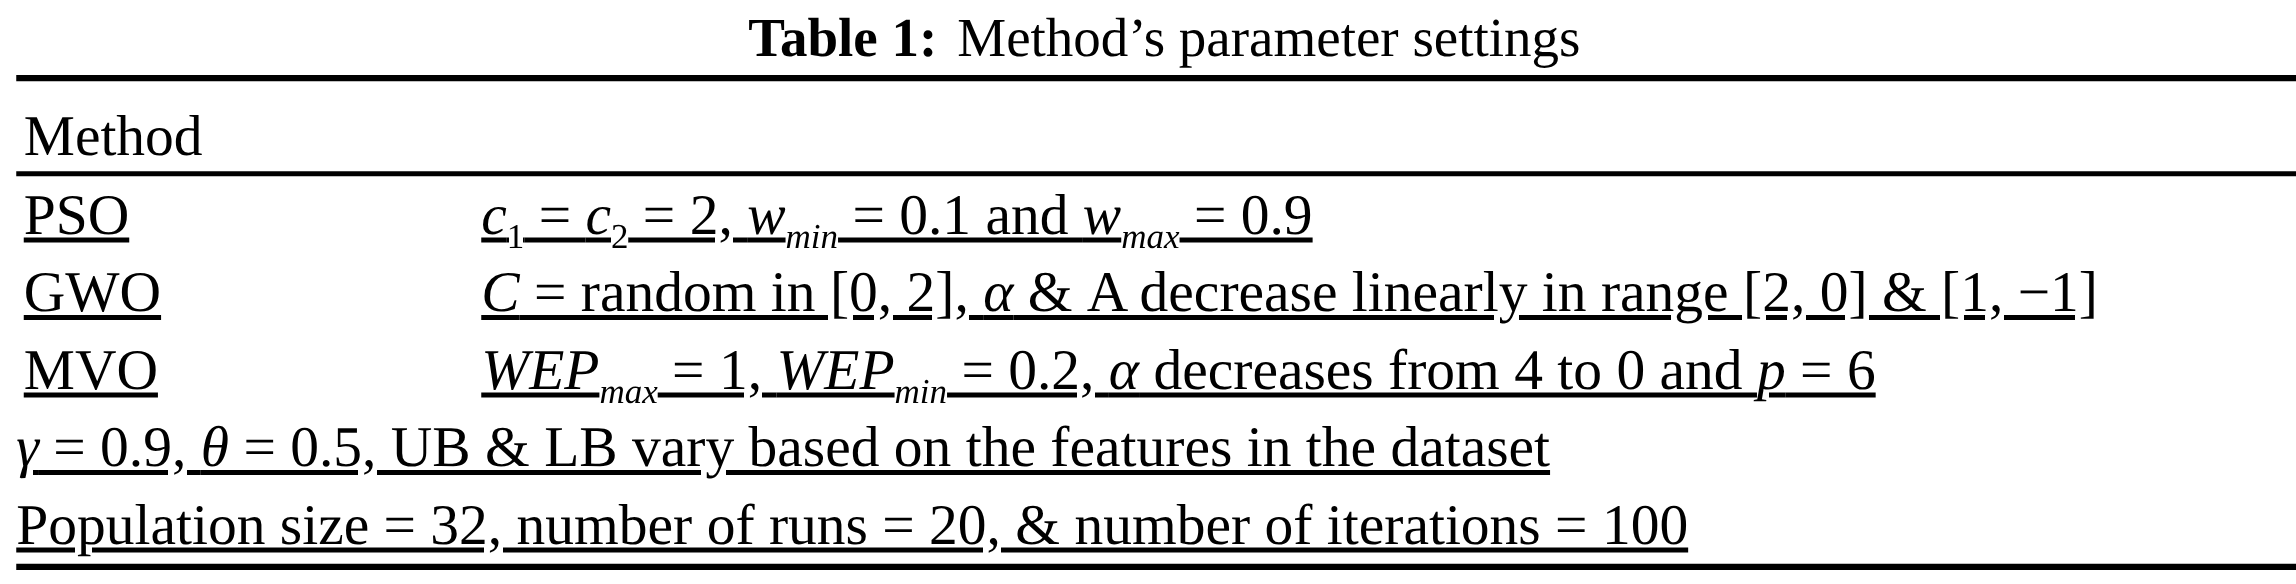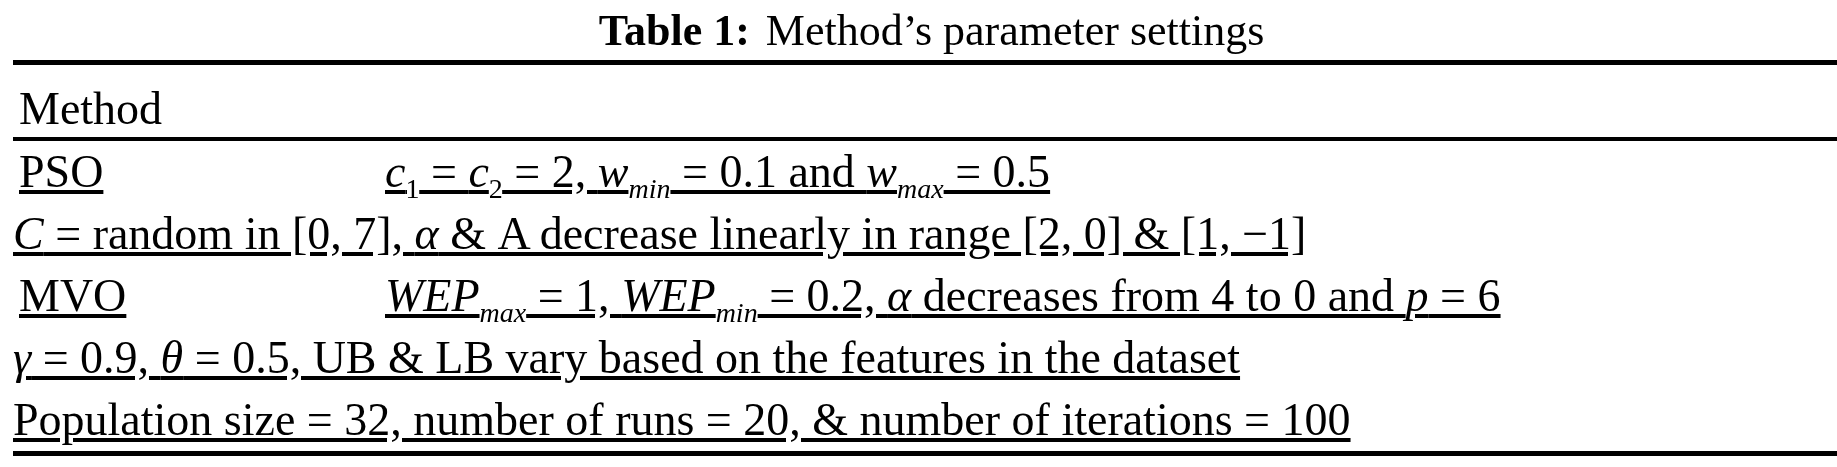--- a/index.html
+++ b/index.html
@@ -65,25 +65,26 @@
 
   <div class="header-row">
     <div class="col-method">Method</div>
   </div>
 
   <div class="rule rule-mid"></div>
 
   <div class="tbody" id="tbody">
   <div class="body-row">
     <div class="col-method method-cell">PSO</div>
-    <div class="col-params params-cell"><span class="it">c</span><span class="sub">1</span><span> = </span><span class="it">c</span><span class="sub">2</span><span> = 2, </span><span class="it">w</span><span class="sub it">min</span><span> = 0.1 and </span><span class="it">w</span><span class="sub it">max</span><span> = 0.5</span></div>
+    <div class="col-params params-cell"><span class="it">c</span><span class="sub">1</span><span> = </span><span class="it">c</span><span class="sub">2</span><span> = 2, </span><span class="it">w</span><span class="sub it">min</span><span> = 0.1 and </span><span class="it">w</span><span class="sub it">max</span><span> = 0.9</span></div>
   </div>
 
   <div class="body-row">
-    <div class="col-params params-cell"><span class="it">C</span><span> = random in [0, 7], </span><span class="it">α</span><span> &amp; A decrease linearly in range [2, 0] &amp; [1, −1]</span></div>
+    <div class="col-method method-cell">GWO</div>
+    <div class="col-params params-cell"><span class="it">C</span><span> = random in [0, 2], </span><span class="it">α</span><span> &amp; A decrease linearly in range [2, 0] &amp; [1, −1]</span></div>
   </div>
 
   <div class="body-row">
     <div class="col-method method-cell">MVO</div>
     <div class="col-params params-cell"><span class="it">WEP</span><span class="sub it">max</span><span> = 1, </span><span class="it">WEP</span><span class="sub it">min</span><span> = 0.2, </span><span class="it">α</span><span> decreases from 4 to 0 and </span><span class="it">p</span><span> = 6</span></div>
   </div>
 
   <div class="body-row">
     <div class="col-params params-cell"><span class="it">γ</span><span> = 0.9, </span><span class="it">θ</span><span> = 0.5, UB &amp; LB vary based on the features in the dataset</span></div>
   </div>

